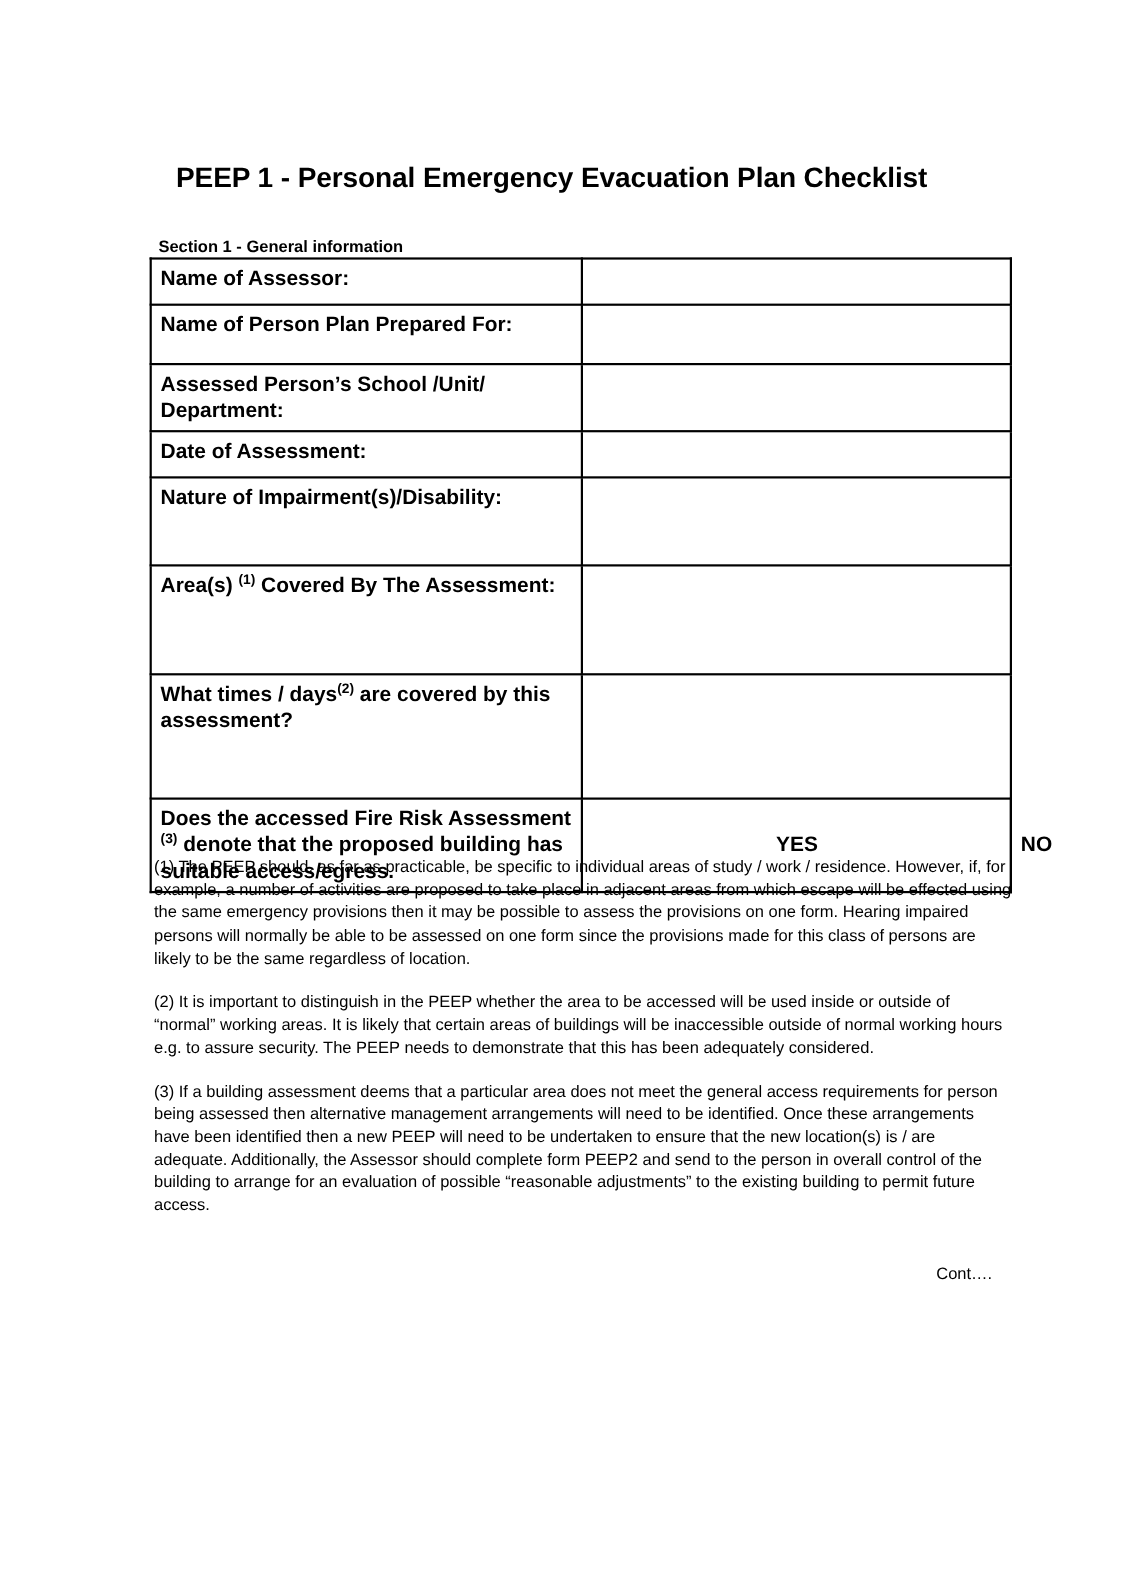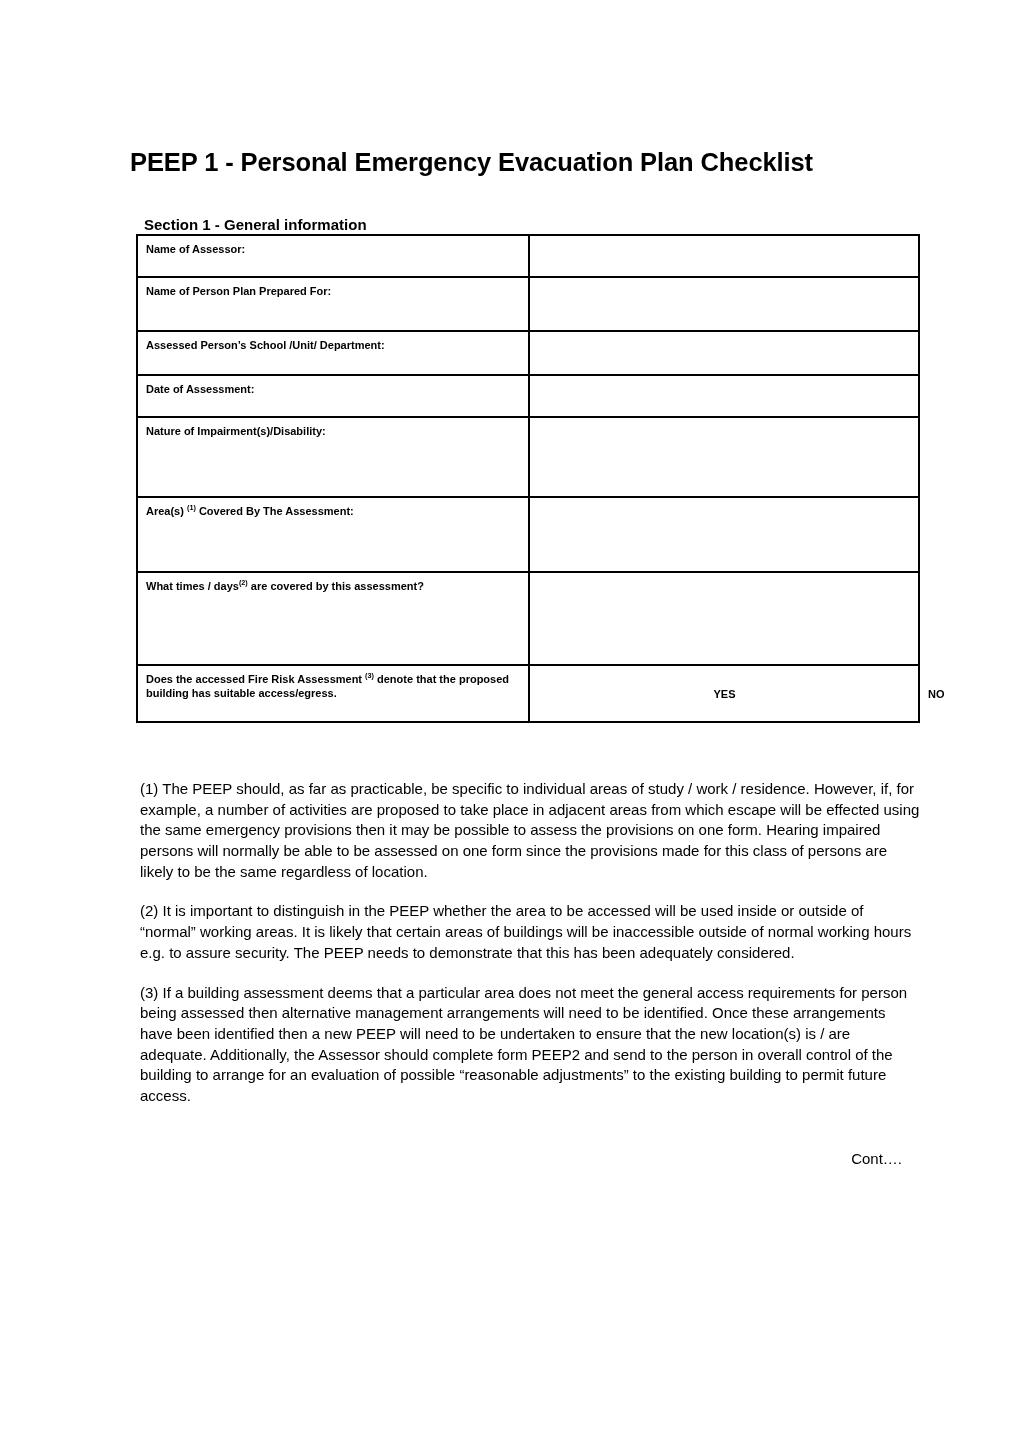--- a/index.html
+++ b/index.html
@@ -23,21 +23,21 @@
     top: 0;
     width: 1020px;
     height: 1443px;
     background: #ffffff;
     overflow: hidden;
   }
 
   
   .doc-title {
     position: absolute;
-    left: 130px;
+    left: 160px;
     top: 131px;
     width: 790px;
     font-size: 25.5px;
     font-weight: bold;
     letter-spacing: -0.1px;
     line-height: 1.15;
   }
 
   
   .section-heading {
@@ -55,37 +55,37 @@
     left: 136px;
     top: 234px;
     width: 782px;
     border-collapse: collapse;
     table-layout: fixed;
   }
   .form-table td {
     border: 2.2px solid #000000;
     vertical-align: top;
     padding: 6px 7px 4px 8px;
-    font-size: 11px;
+    font-size: 19px;
     font-weight: bold;
     line-height: 1.28;
   }
   .form-table td.value-cell {
     font-weight: normal;
   }
   .col-label { width: 392px; }
   .col-value { width: 390px; }
 
   .r-h1 { height: 42px; }
   .r-h2 { height: 54px; }
   .r-h3 { height: 44px; }
   .r-h4 { height: 42px; margin-left: 44px; }
   .r-h5 { height: 80px; padding-left: 30px; }
-  .r-h6 { height: 75px; margin-left: 40px; }
-  .r-h7 { height: 93px; }
+  .r-h6 { height: 99px; margin-left: 40px; }
+  .r-h7 { height: 113px; }
   .r-h8 { height: 57px; }
 
   sup {
     font-size: 0.66em;
     vertical-align: super;
     line-height: 0;
   }
 
   .yesno-cell {
     text-align: center;

